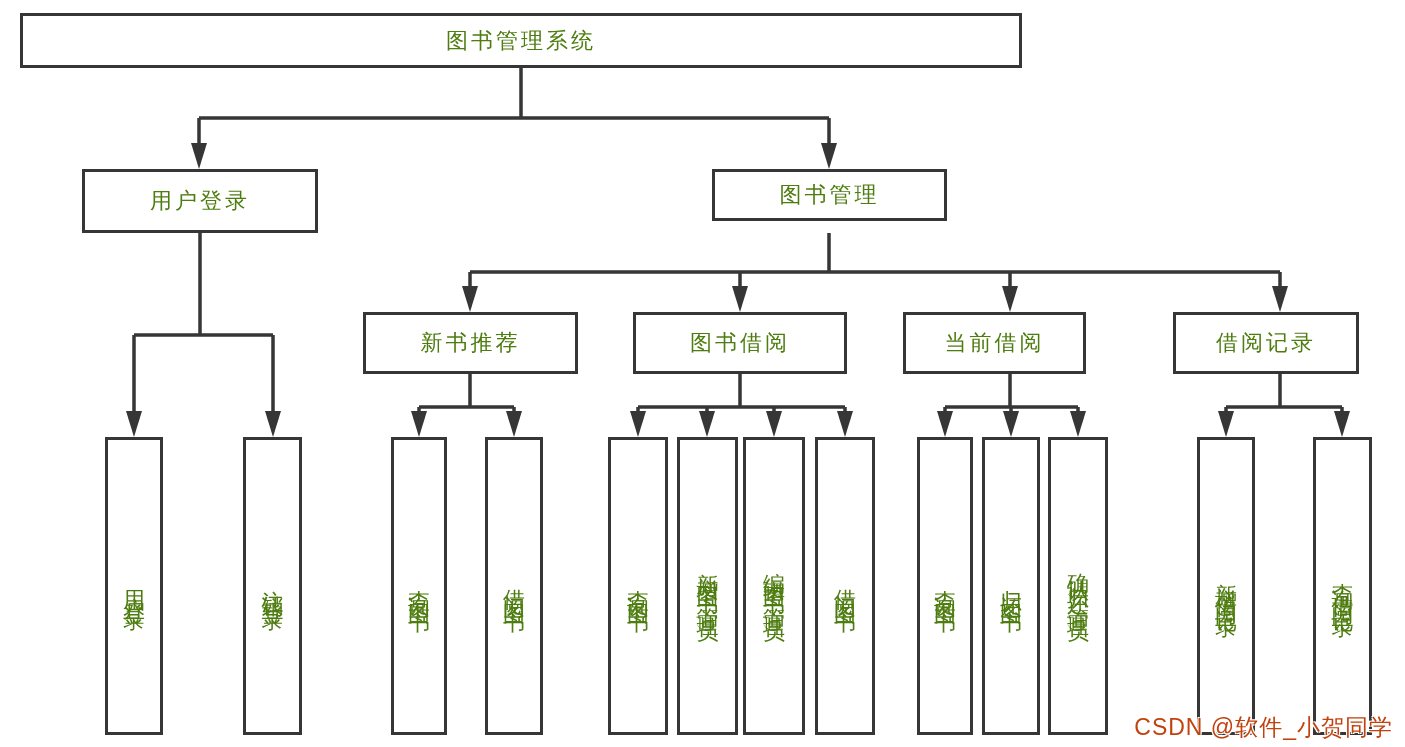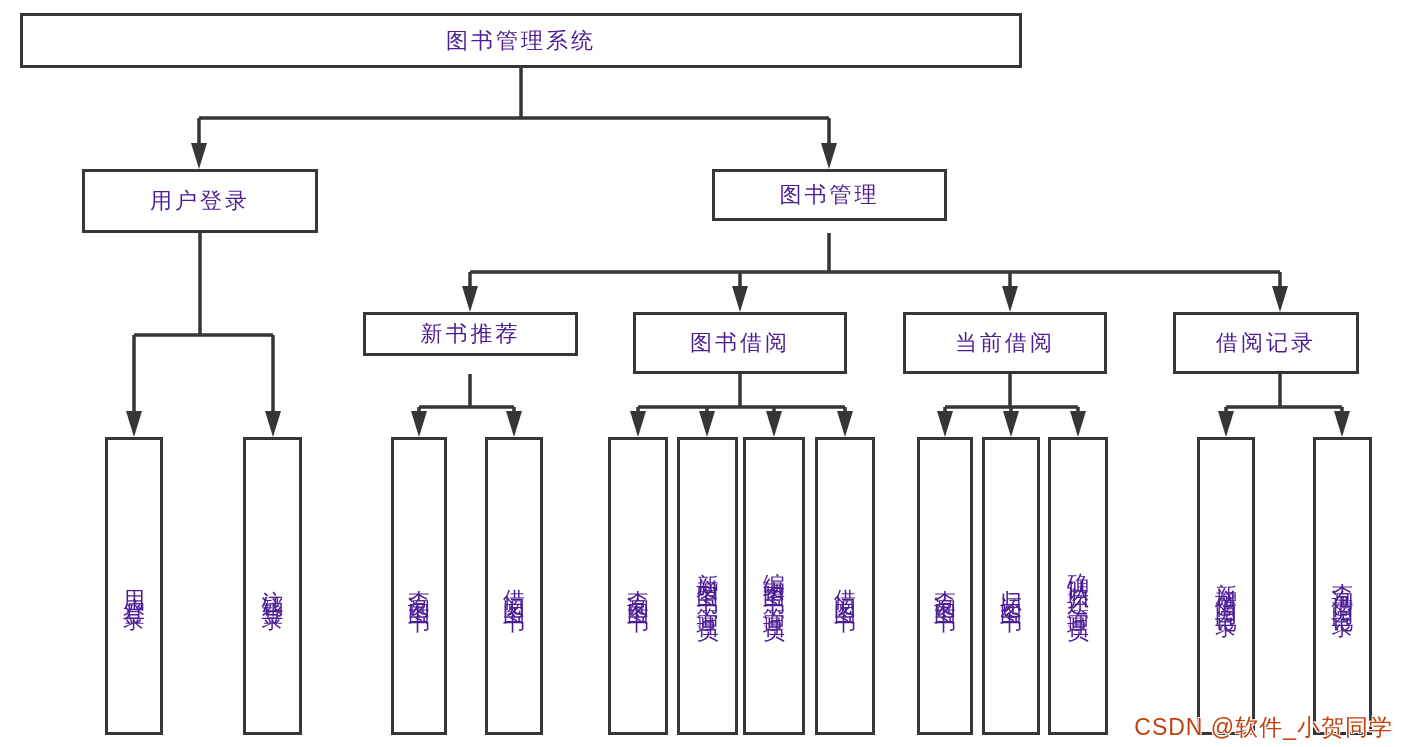--- a/index.html
+++ b/index.html
@@ -24,21 +24,21 @@
     pointer-events: none;
   }
   .node {
     position: absolute;
     box-sizing: border-box;
     background: #ffffff;
     border: 3px solid #363636;
     display: flex;
     align-items: center;
     justify-content: center;
-    color: #4c1d95;
+    color: #4d7c0f;
   }
   .hbox span {
     font-size: 22px;
     letter-spacing: 3px;
     line-height: 1;
     white-space: nowrap;
   }
   .vbox span {
     writing-mode: vertical-rl;
     text-orientation: mixed;
@@ -110,27 +110,27 @@
     <span>图书管理系统</span>
   </div>
 
   <div class="node hbox" style="left:82px; top:169px; width:236px; height:64px;">
     <span>用户登录</span>
   </div>
   <div class="node hbox" style="left:712px; top:169px; width:235px; height:52px;">
     <span>图书管理</span>
   </div>
 
-  <div class="node hbox" style="left:363px; top:312px; width:215px; height:44px;">
+  <div class="node hbox" style="left:363px; top:312px; width:215px; height:62px;">
     <span>新书推荐</span>
   </div>
   <div class="node hbox" style="left:633px; top:312px; width:214px; height:62px;">
     <span>图书借阅</span>
   </div>
-  <div class="node hbox" style="left:903px; top:312px; width:204px; height:62px;">
+  <div class="node hbox" style="left:903px; top:312px; width:183px; height:62px;">
     <span>当前借阅</span>
   </div>
   <div class="node hbox" style="left:1173px; top:312px; width:186px; height:62px;">
     <span>借阅记录</span>
   </div>
 
   <div class="node vbox" style="left:105px; top:437px; width:58px; height:298px;">
     <span>用户登录</span>
   </div>
   <div class="node vbox" style="left:243px; top:437px; width:59px; height:298px;">

